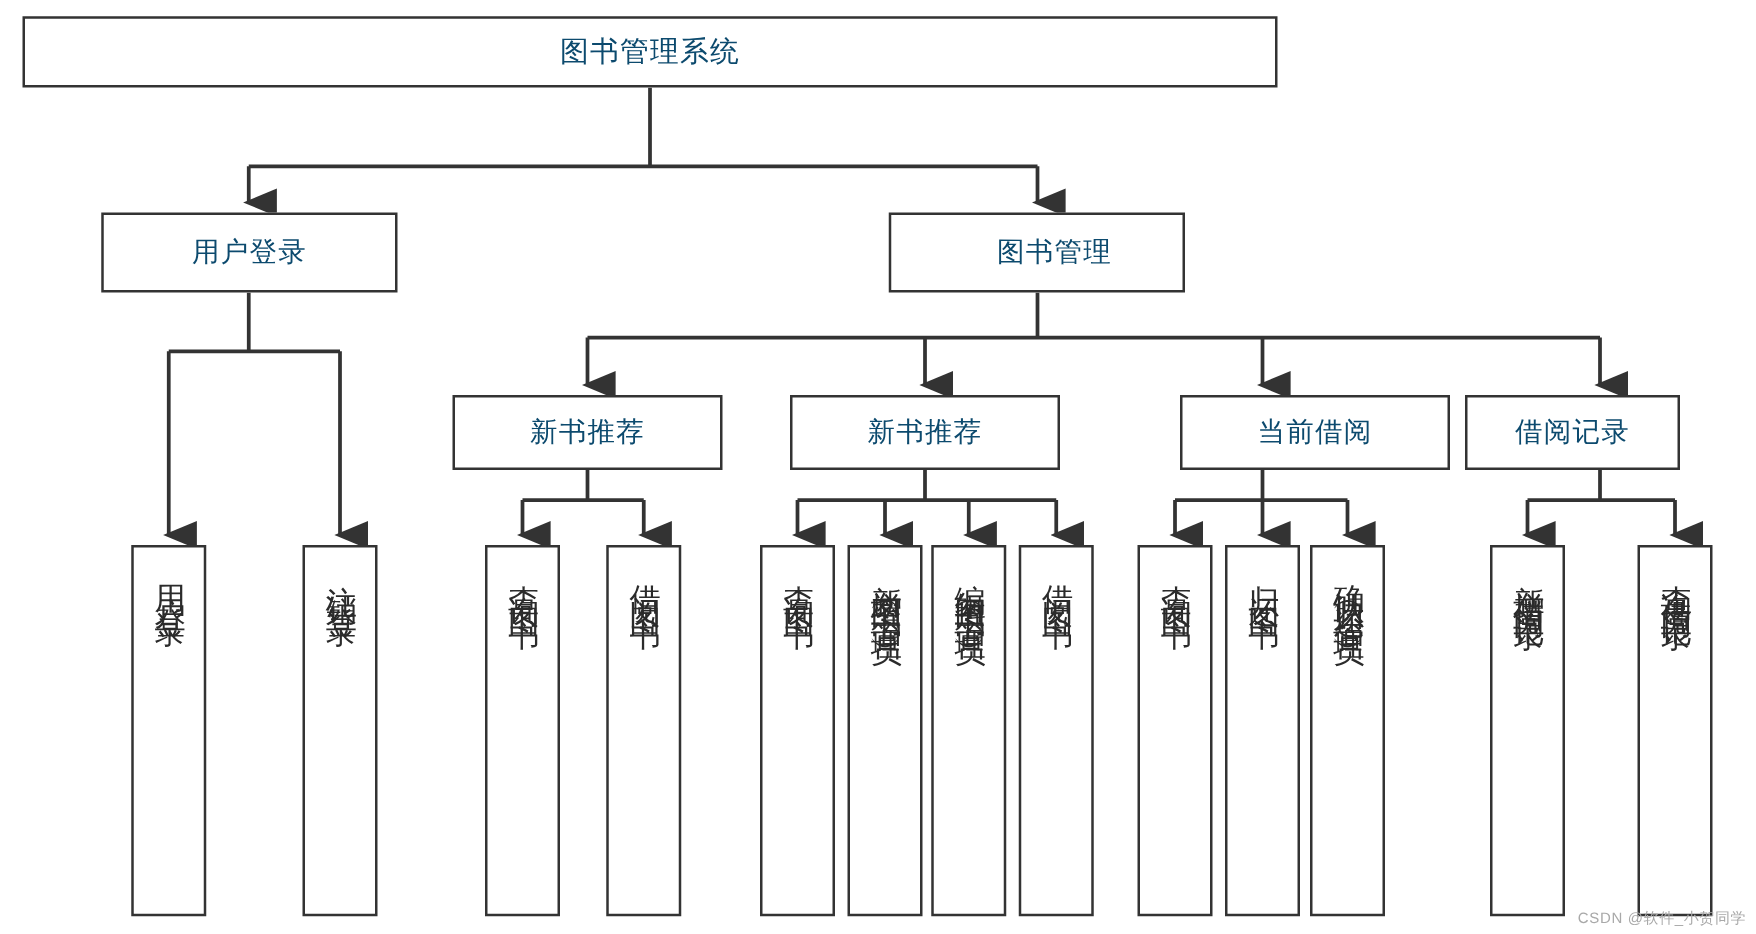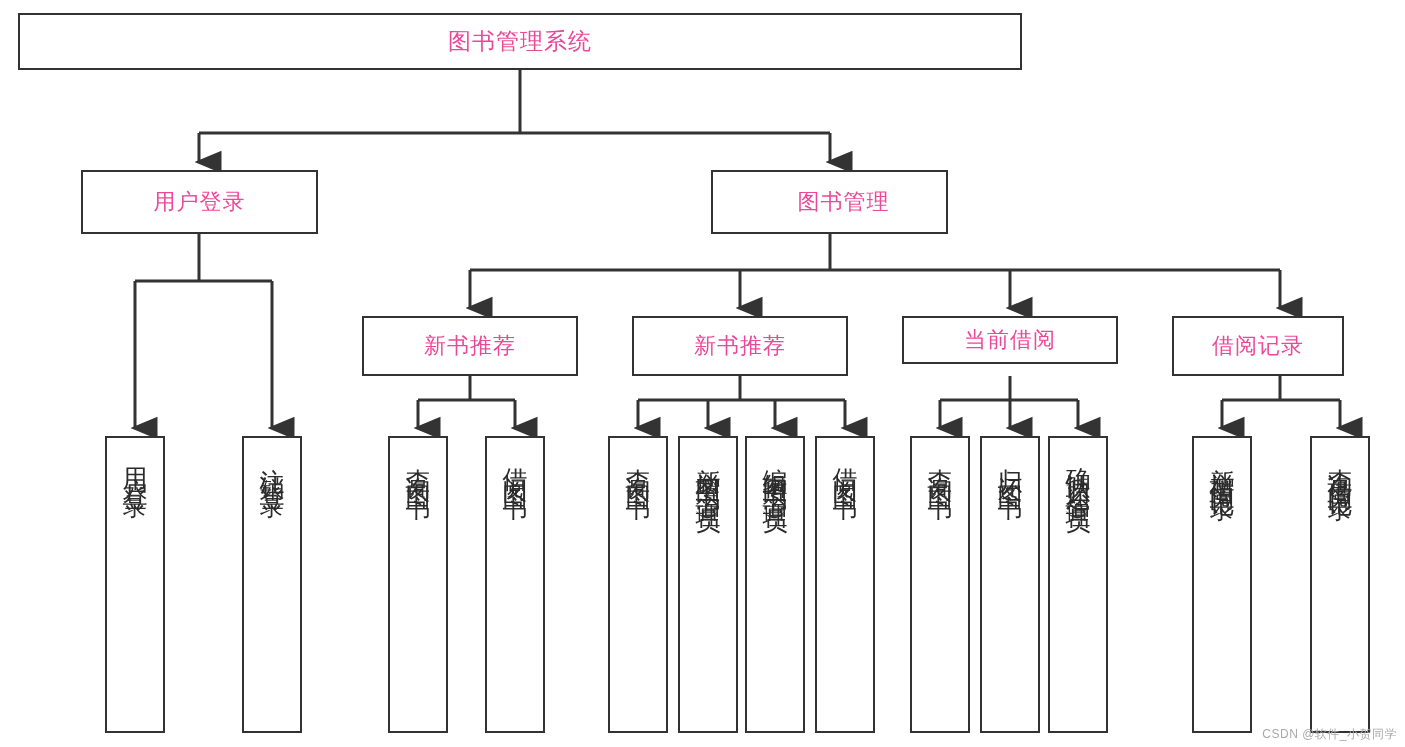--- a/index.html
+++ b/index.html
@@ -33,21 +33,21 @@
     border: 2px solid #333333;
     display: flex;
     align-items: center;
     justify-content: center;
     color: #2b2b2b;
   }
   .node-label {
     display: block;
     text-align: center;
     line-height: 1.15;
-    color: #ec4899;
+    color: #0c4a6e;
   }
   
   .node.horizontal .node-label {
     font-size: 22px;
     letter-spacing: 1px;
     white-space: nowrap;
   }
   .node.root .node-label {
     font-size: 23px;
   }
@@ -146,21 +146,21 @@
   <div class="node horizontal" style="left:711px; top:170px; width:237px; height:64px;padding-left:28px;">
     <span class="node-label">图书管理</span>
   </div>
 
   <div class="node horizontal" style="left:362px; top:316px; width:216px; height:60px;">
     <span class="node-label">新书推荐</span>
   </div>
   <div class="node horizontal" style="left:632px; top:316px; width:216px; height:60px;">
     <span class="node-label">新书推荐</span>
   </div>
-  <div class="node horizontal" style="left:902px; top:316px; width:216px; height:48px;">
+  <div class="node horizontal" style="left:944px; top:316px; width:216px; height:60px;">
     <span class="node-label">当前借阅</span>
   </div>
   <div class="node horizontal" style="left:1172px; top:316px; width:172px; height:60px;">
     <span class="node-label">借阅记录</span>
   </div>
 
   <div class="node vertical short-leaf" style="left:105px; top:436px; width:60px; height:297px;">
     <span class="node-label">用户登录</span>
   </div>
   <div class="node vertical short-leaf" style="left:242px; top:436px; width:60px; height:297px;">

